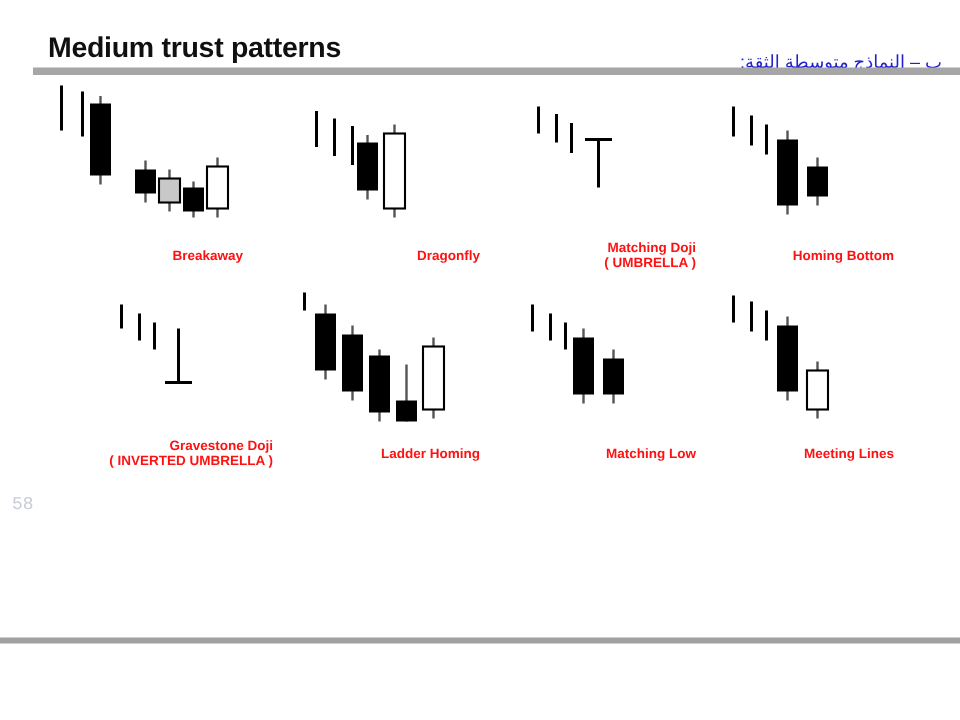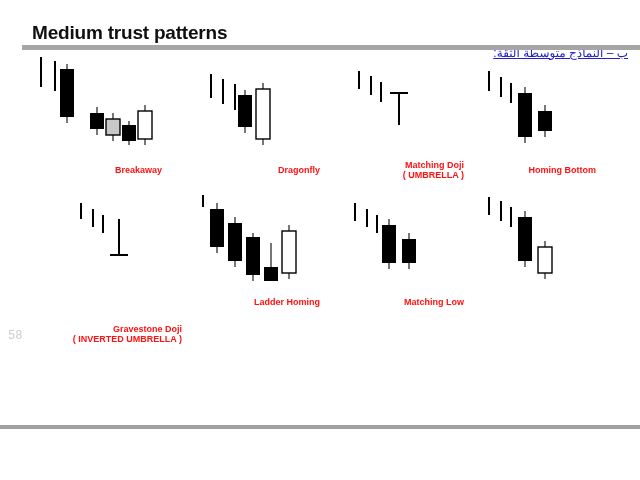--- a/index.html
+++ b/index.html
@@ -30,21 +30,21 @@
     top: 22px;
     font-size: 19px;
     font-weight: bold;
     color: #101010;
     letter-spacing: -0.2px;
     white-space: nowrap;
   }
   #title-arabic {
     position: absolute;
     right: 12px;
-    top: 46px;
+    top: 34px;
     font-size: 12px;
     color: #2222cc;
     text-decoration: underline;
     direction: rtl;
     white-space: nowrap;
   }
   #header-rule {
     position: absolute;
     left: 22px;
     top: 45px;
@@ -151,21 +151,21 @@
         <div class="pattern-label" style="top: 110px;">Homing Bottom</div>
       </div>
       <div class="pattern" style="left: 22px; top: 185px; width: 160px; height: 135px;">
         <svg width="160" height="135" viewBox="0 0 160 135" class="pattern-canvas">
           <line x1="59" y1="18" x2="59" y2="34" stroke="#000" stroke-width="2"></line>
           <line x1="71" y1="24" x2="71" y2="42" stroke="#000" stroke-width="2"></line>
           <line x1="81" y1="30" x2="81" y2="48" stroke="#000" stroke-width="2"></line>
           <line x1="97" y1="34" x2="97" y2="70" stroke="#000" stroke-width="2"></line>
           <line x1="88" y1="70" x2="106" y2="70" stroke="#000" stroke-width="2"></line>
         </svg>
-        <div class="pattern-label" style="top: 107px; margin-top: 32px;">Gravestone Doji
+        <div class="pattern-label" style="top: 107px;">Gravestone Doji
 ( INVERTED UMBRELLA )</div>
       </div>
       <div class="pattern" style="left: 190px; top: 185px; width: 130px; height: 135px;">
         <svg width="130" height="135" viewBox="0 0 130 135" class="pattern-canvas">
           <line x1="13" y1="10" x2="13" y2="22" stroke="#000" stroke-width="2"></line>
           <line x1="27" y1="18" x2="27" y2="68" stroke="#555" stroke-width="1.6"></line>
           <rect x="20" y="24" width="14" height="38" fill="#000000" stroke="#000000" stroke-width="0"></rect>
           <line x1="45" y1="32" x2="45" y2="82" stroke="#555" stroke-width="1.6"></line>
           <rect x="38" y="38" width="14" height="38" fill="#000000" stroke="#000000" stroke-width="0"></rect>
           <line x1="63" y1="48" x2="63" y2="96" stroke="#555" stroke-width="1.6"></line>
@@ -192,19 +192,20 @@
       <div class="pattern" style="left: 466px; top: 185px; width: 130px; height: 135px;">
         <svg width="130" height="135" viewBox="0 0 130 135" class="pattern-canvas">
           <line x1="23" y1="12" x2="23" y2="30" stroke="#000" stroke-width="2"></line>
           <line x1="35" y1="16" x2="35" y2="36" stroke="#000" stroke-width="2"></line>
           <line x1="45" y1="22" x2="45" y2="42" stroke="#000" stroke-width="2"></line>
           <line x1="59" y1="26" x2="59" y2="82" stroke="#555" stroke-width="1.6"></line>
           <rect x="52" y="32" width="14" height="44" fill="#000000" stroke="#000000" stroke-width="0"></rect>
           <line x1="79" y1="56" x2="79" y2="94" stroke="#555" stroke-width="1.6"></line>
           <rect x="72" y="62" width="14" height="26" fill="#ffffff" stroke="#000000" stroke-width="1.4"></rect>
         </svg>
+        <div class="pattern-label" style="top: 112px;">Meeting Lines</div>
       </div>
     </div>
 
   <div id="page-number">58</div>
   <div id="footer-rule"></div>
 
 </div>
 
 </body></html>

